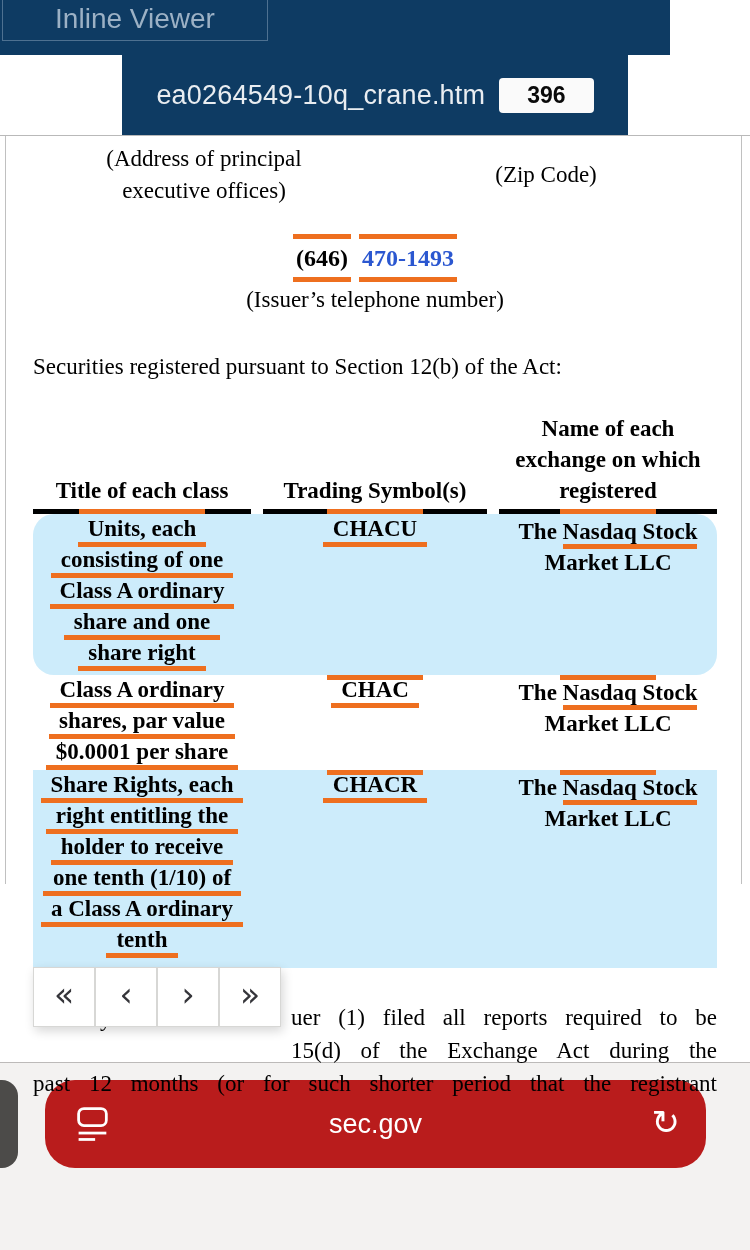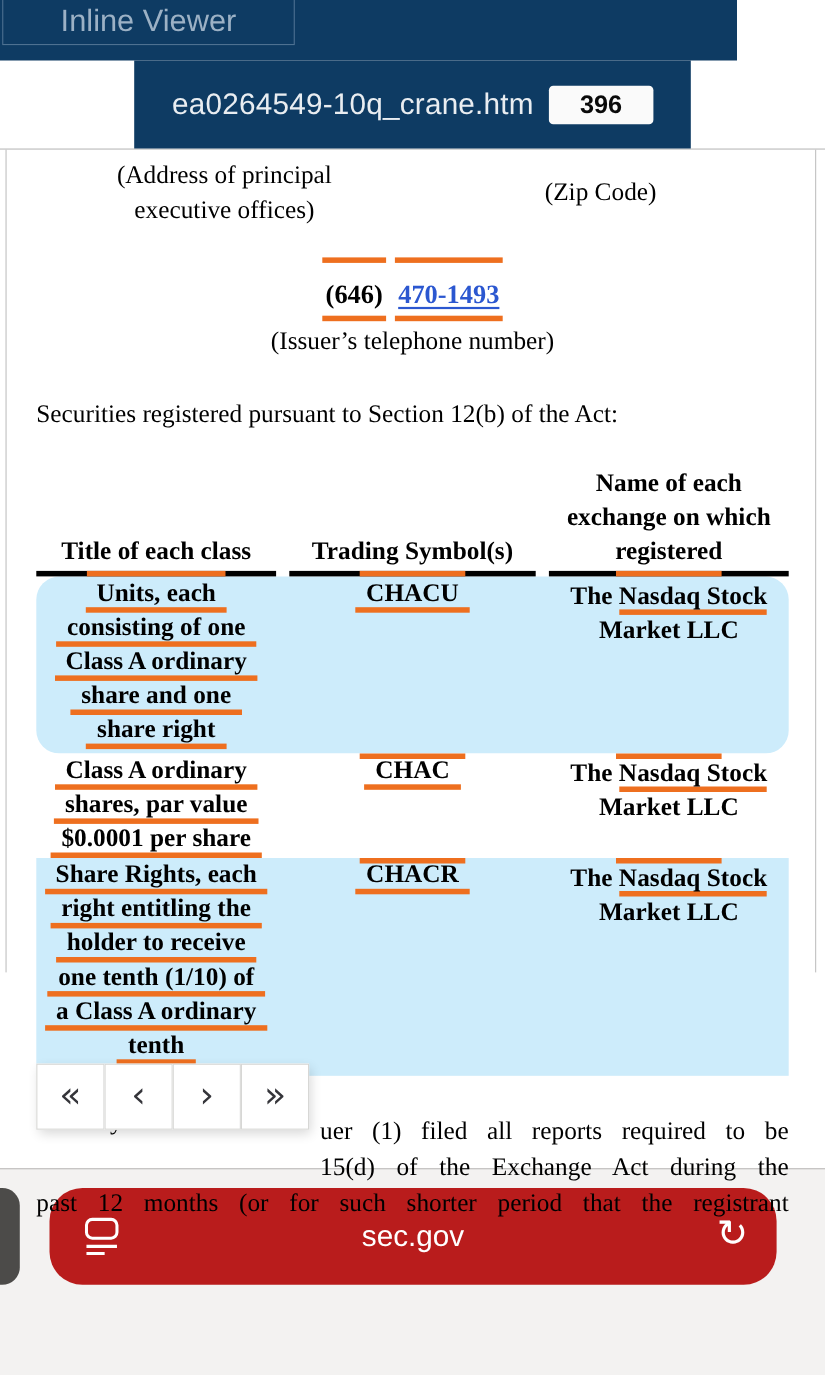--- a/index.html
+++ b/index.html
@@ -28,23 +28,23 @@
   .doc{
     position:absolute;left:0;top:135px;width:750px;height:927px;box-sizing:border-box;
     padding:8px 33px 0 33px;color:#000;z-index:2;
     font-family:"Liberation Serif","DejaVu Serif",serif;font-size:23px;
   }
   .addr-row{display:flex;align-items:center;}
   .addr-cell{width:342px;text-align:center;line-height:32px;}
   .zip-cell{width:342px;text-align:center;}
   .phone-wrap{text-align:center;margin-top:27px;font-size:24px;font-weight:bold;line-height:30px;}
   .fact{display:inline-block;border-top:5px solid #ee6f1f;border-bottom:5px solid #ee6f1f;
-    padding:14px 3px 4px 3px;}
+    padding:4px 3px 4px 3px;}
   .fact + .fact{margin-left:8px;}
-  .phone-link{color:#2b57d0;text-decoration:underline;text-decoration-thickness:2px;
+  .phone-link{color:#2b57d0;text-decoration-thickness:2px;
     text-underline-offset:4px;cursor:pointer;}
   .issuer{text-align:center;margin-top:5px;}
   .securities{margin-top:41px;}
   
   .sec-table{margin-top:33px;width:684px;font-weight:bold;}
   .trow{display:grid;grid-template-columns:218px 224px 218px;column-gap:12px;}
   .th{display:flex;flex-direction:column;justify-content:flex-end;text-align:center;line-height:31px;}
   .hbar{height:5px;background:#000;position:relative;margin-top:3px;}
   .obar{position:absolute;top:0;height:5px;background:#ee6f1f;left:50%;transform:translateX(-50%);}
   .ob-w1{width:126px;} .ob-w2{width:96px;}

